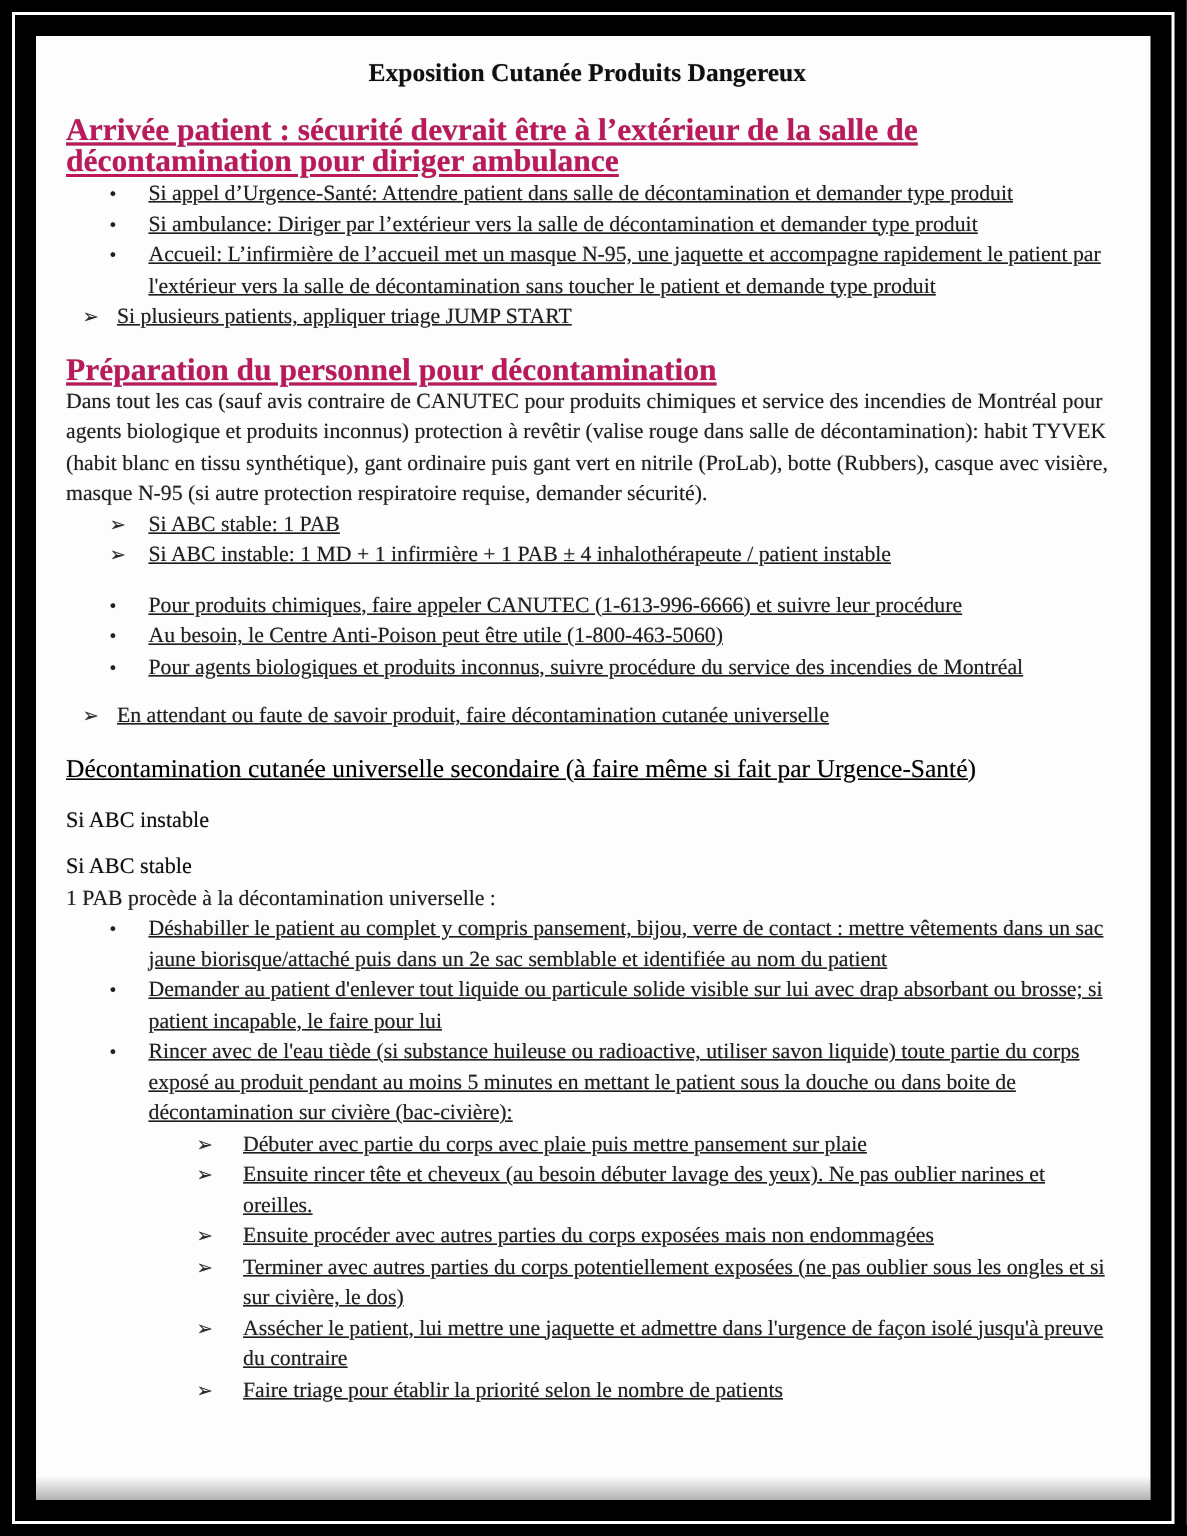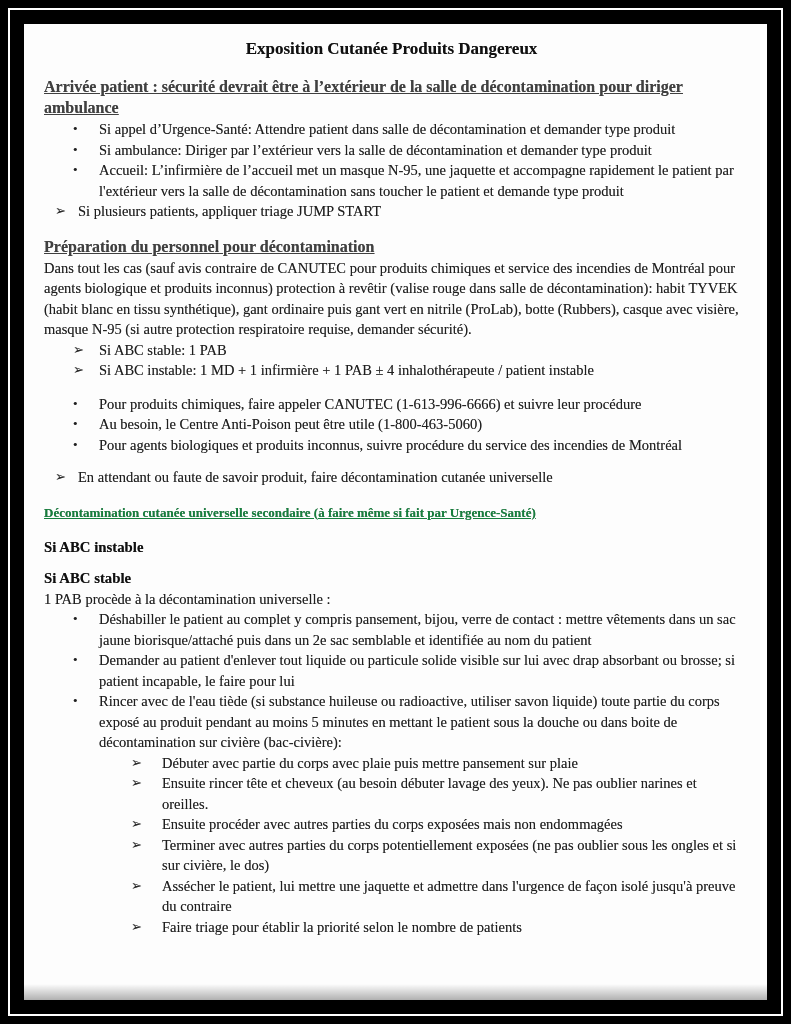--- a/index.html
+++ b/index.html
@@ -22,32 +22,32 @@
     overflow:hidden;
   }
   .content::after {
     content:""; position:absolute; left:0; right:0; bottom:0; height:16px;
     background:linear-gradient(to bottom, rgba(0,0,0,0), rgba(0,0,0,0.30));
     pointer-events:none;
   }
   .title   { text-align:center; font-weight:bold; font-size:17px; line-height:24px; color:#101010; }
   .subtitle{ text-align:center; font-weight:bold; font-size:15px; line-height:22px; color:#101010; }
   .sec-heading {
-    font-weight:bold; text-decoration:underline; font-size:16px;
-    line-height:21px; color:#404040; margin-bottom:1px;
+    font-weight:bold; text-decoration:underline; font-size:21px;
+    line-height:21px; color:#be185d; margin-bottom:1px;
   }
   .big-heading {
-    font-weight:bold; text-decoration:underline; font-size:13px;
-    line-height:25px; color:#15803d;
+    font-weight:normal; text-decoration:underline; font-size:17px;
+    line-height:25px; color:#000000;
   }
-  .sub-heading { font-weight:bold; font-size:14.8px; line-height:20.5px; color:#101010; }
+  .sub-heading { font-weight:normal; font-size:14.8px; line-height:20.5px; color:#101010; }
   .para { text-align:left; }
   .row  { display:flex; align-items:flex-start; }
   .row .mk { flex:none; }
-  .row .tx { flex:1; }
+  .row .tx { flex:1;text-decoration:underline; }
   .bullet  { margin-left:29px; }
   .bullet .mk { width:26px; font-size:13px; }
   .arrow0  { margin-left:11px; }
   .arrow0 .mk { width:23px; font-size:13px; color:#2a2a2a; }
   .arrow1  { margin-left:29px; }
   .arrow1 .mk { width:26px; font-size:13px; color:#2a2a2a; }
   .arrow2  { margin-left:87px; }
   .arrow2 .mk { width:31px; font-size:13px; color:#2a2a2a; }
   .gap-16 { height:15px; } .gap-15 { height:14px; } .gap-14 { height:13px; }
   .gap-13 { height:12px; } .gap-12 { height:11px; }

